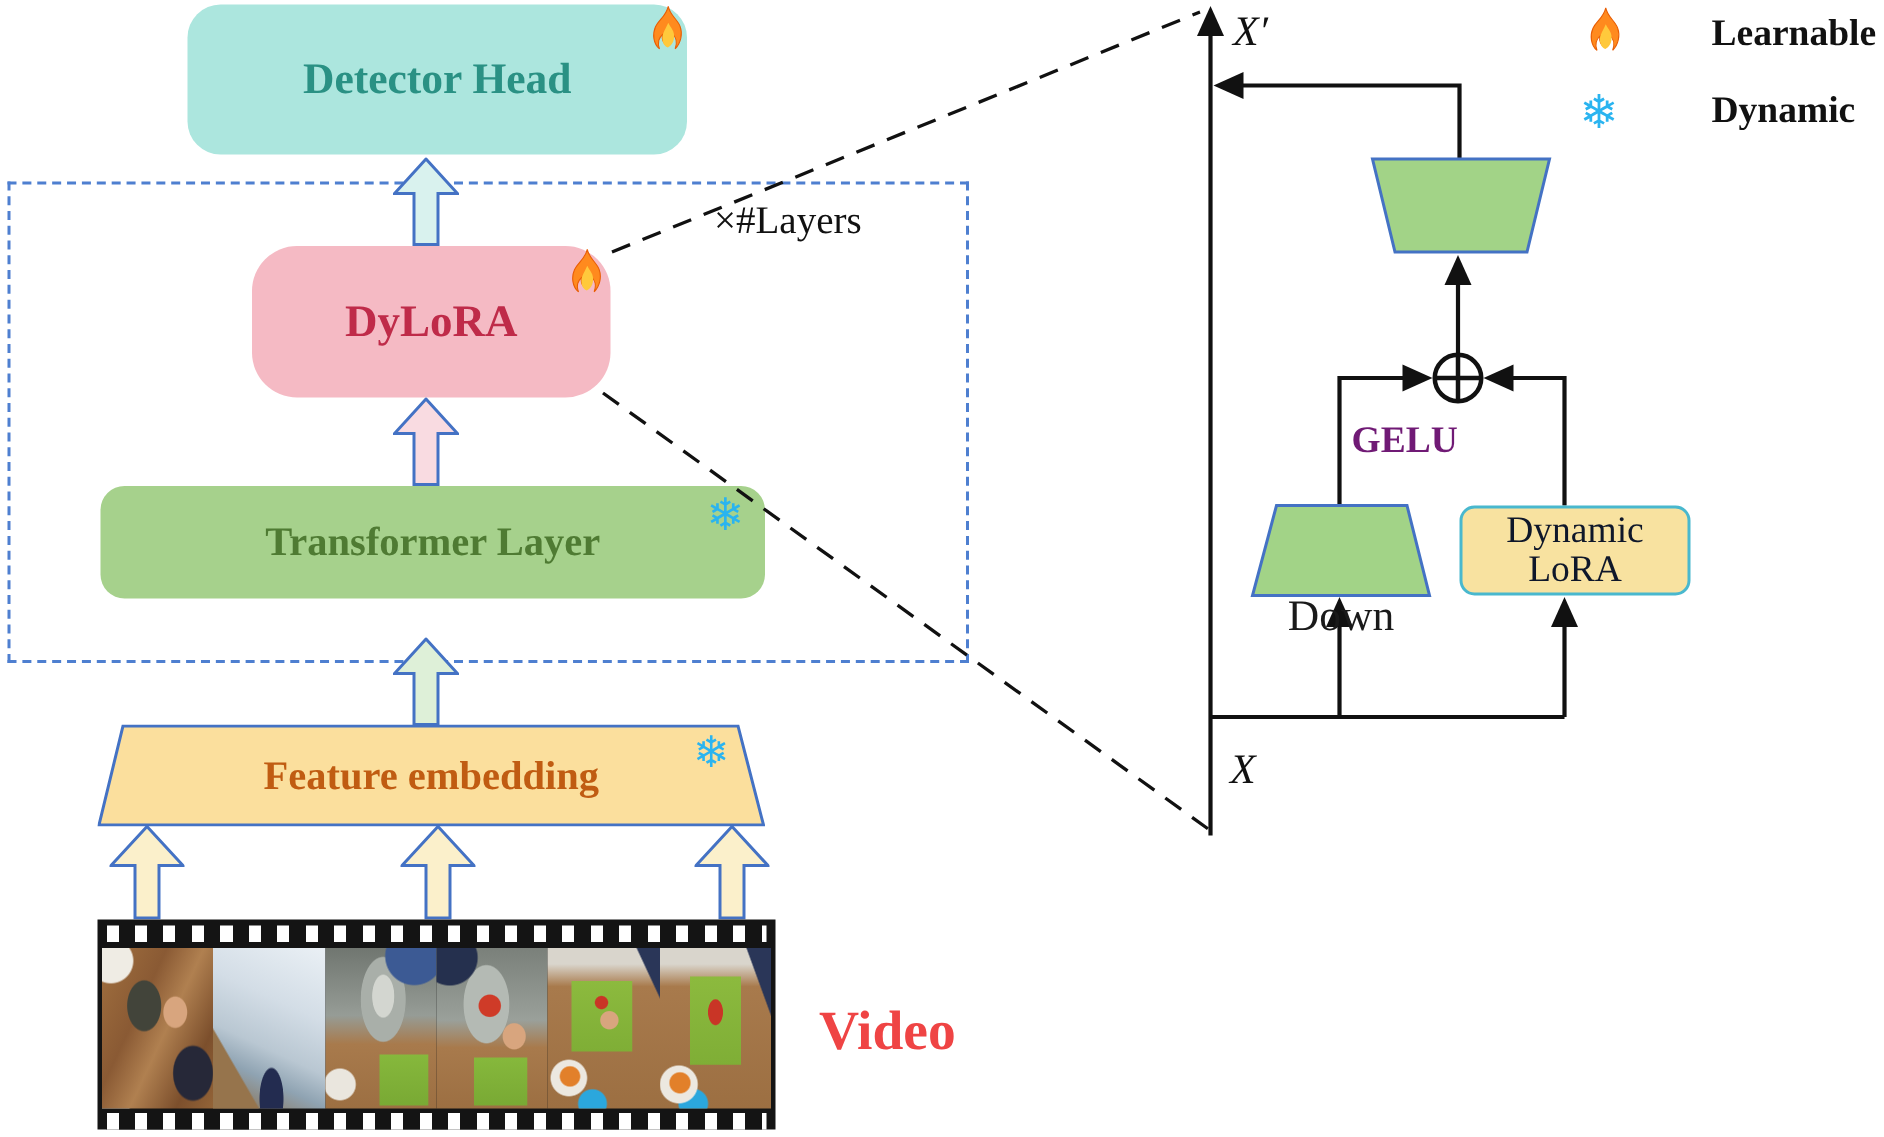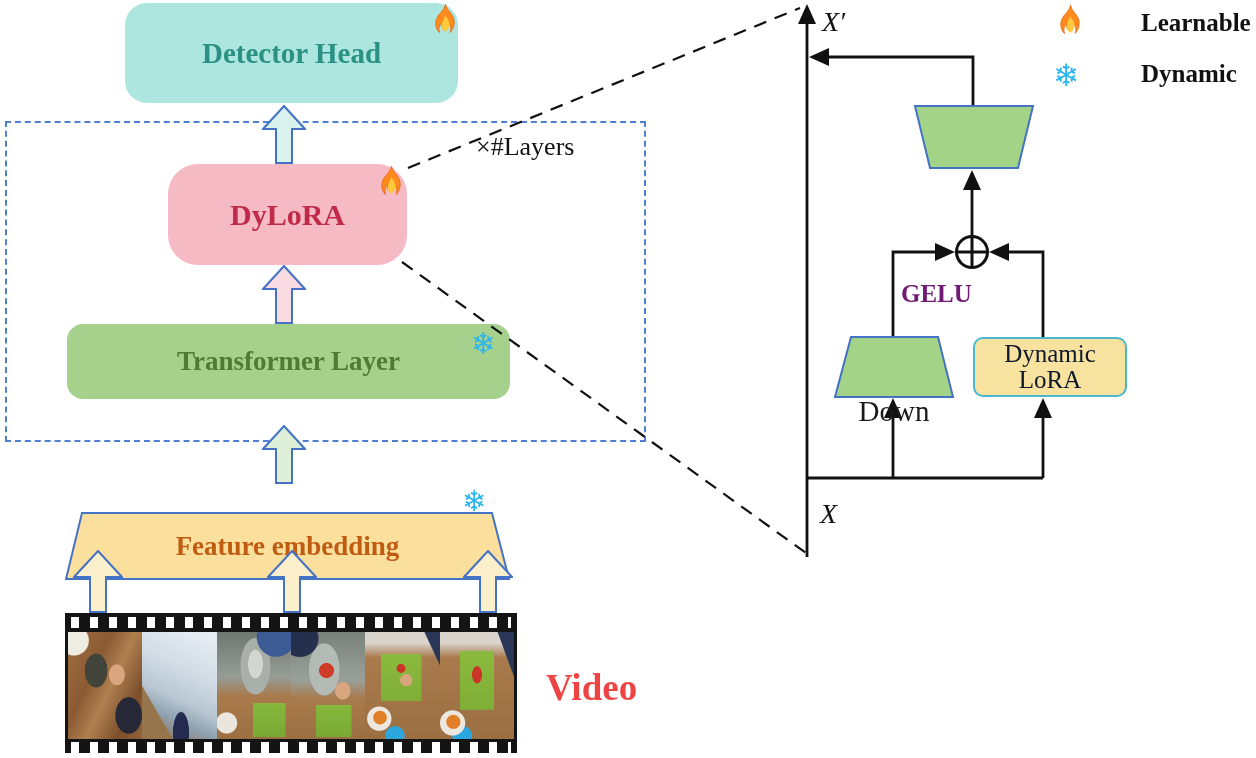--- a/index.html
+++ b/index.html
@@ -10,21 +10,21 @@
   .box{position:absolute;display:flex;align-items:center;justify-content:center;font-weight:bold;}
   .detector{left:125px;top:3px;width:333px;height:100px;border-radius:22px;background:#ace6de;
             color:#2a9184;font-size:29px;}
   .dylora{left:168px;top:164px;width:239px;height:101px;border-radius:30px;background:#f5bac4;
           color:#bf2b49;font-size:30px;}
   .transformer{left:67px;top:324px;width:443px;height:75px;border-radius:16px;background:#a6d18c;
                color:#4f7b33;font-size:27px;}
   .dashedbox{position:absolute;left:5px;top:121px;width:637px;height:317px;
              border:2px dashed #4e7fd0;}
   .layerslabel{position:absolute;left:476px;top:132px;font-weight:normal;font-size:26px;color:#111;}
-  .featwrap{position:absolute;left:65px;top:483px;width:445px;height:68px;margin-top:29px;}
+  .featwrap{position:absolute;left:65px;top:483px;width:445px;height:68px;}
   .featlabel{position:absolute;left:0;top:0;width:445px;height:68px;display:flex;align-items:center;
              justify-content:center;font-weight:bold;font-size:27px;color:#c05c12;}
   .videolabel{position:absolute;left:546px;top:666px;font-weight:bold;font-size:37px;color:#ef4444;}
   .film{position:absolute;left:65px;top:613px;width:452px;height:140px;background:#141414;}
   .sprockets{height:11px;margin:4px 6px 0 6px;
              background:repeating-linear-gradient(90deg,#fff 0 8px,#141414 8px 19px);}
   .sprockets.bottom{margin-top:3px;}
   .frames{display:flex;height:107px;margin:4px 3px 0 3px;}
   .fr{flex:1;position:relative;overflow:hidden;background-repeat:no-repeat;}
   .f1{background:

